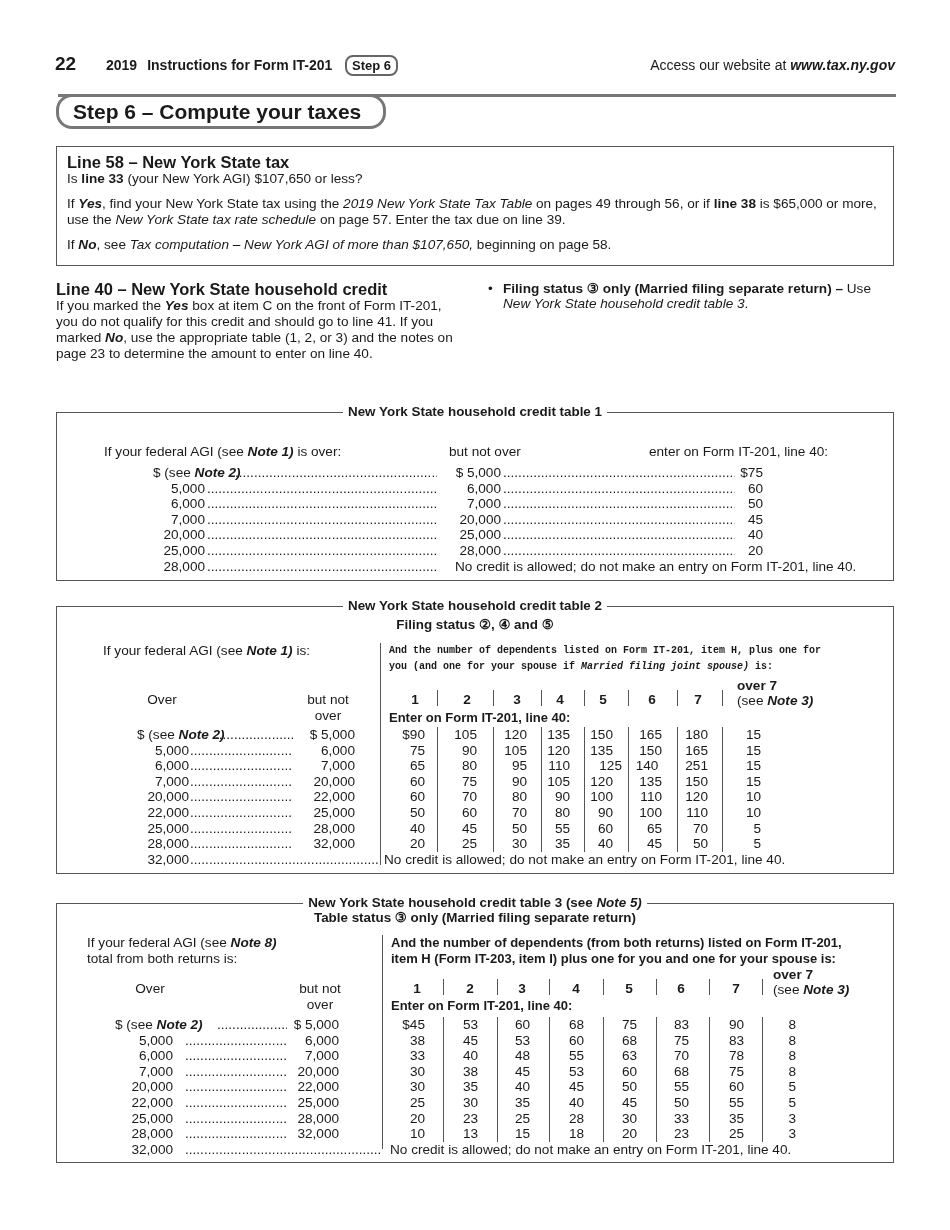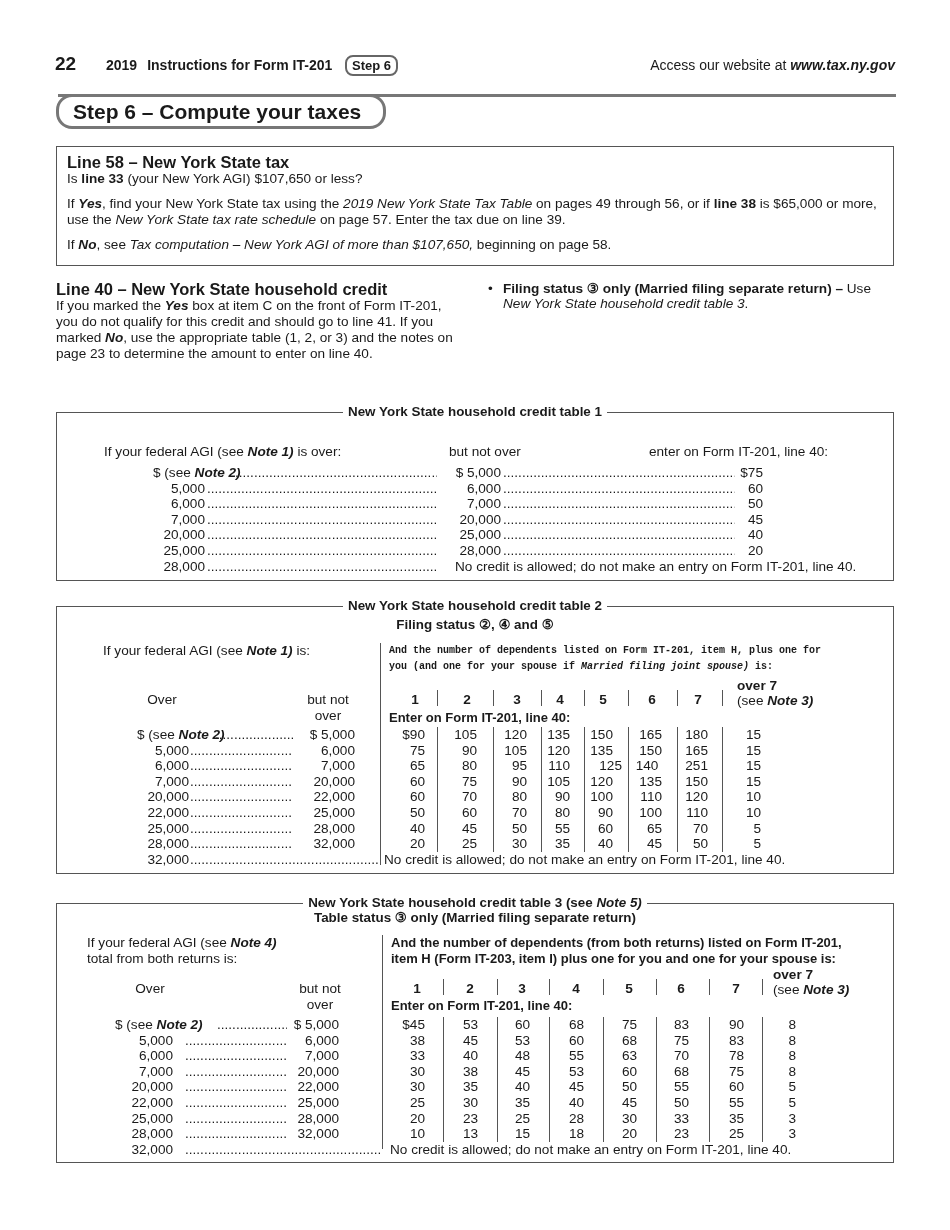--- a/index.html
+++ b/index.html
@@ -269,21 +269,21 @@
         <div class="cell dots" style="left:133px;top:0;width:188px;">........................................................................................................................................................................................................</div>
         <div class="cell" style="left:327px;top:0;">No credit is allowed; do not make an entry on Form IT-201, line 40.</div>
       </div>
     </div>
 </div>
 
 <div id="t3" class="tbox" style="top:903px;height:260px;">
   <div class="ttitle" style="top:-9px;"><span class="bgw"><span>New York State household credit table 3 (see </span><span class="bi">Note 5)</span></span></div>
   <div class="ttitle" style="top:6px;">Table status ③ only (Married filing separate return)</div>
   <div class="cell" style="left:30px;top:31px;">
-      <div><span>If your federal AGI (see </span><span class="bi">Note 4)</span></div>
+      <div><span>If your federal AGI (see </span><span class="bi">Note 8)</span></div>
       <div>total from both returns is:</div>
     </div>
   <div class="cell b" style="left:334px;top:31px;font-size:13px;">
       <div>And the number of dependents (from both returns) listed on Form IT-201,</div>
       <div>item H (Form IT-203, item I) plus one for you and one for your spouse is:</div>
     </div>
   <div class="cell c" style="left:68px;width:50px;top:77px;">Over</div>
   <div class="cell c" style="left:238px;width:50px;top:77px;">but not</div>
   <div class="cell c" style="left:238px;width:50px;top:93px;">over</div>
   <div id="t3hdr">

